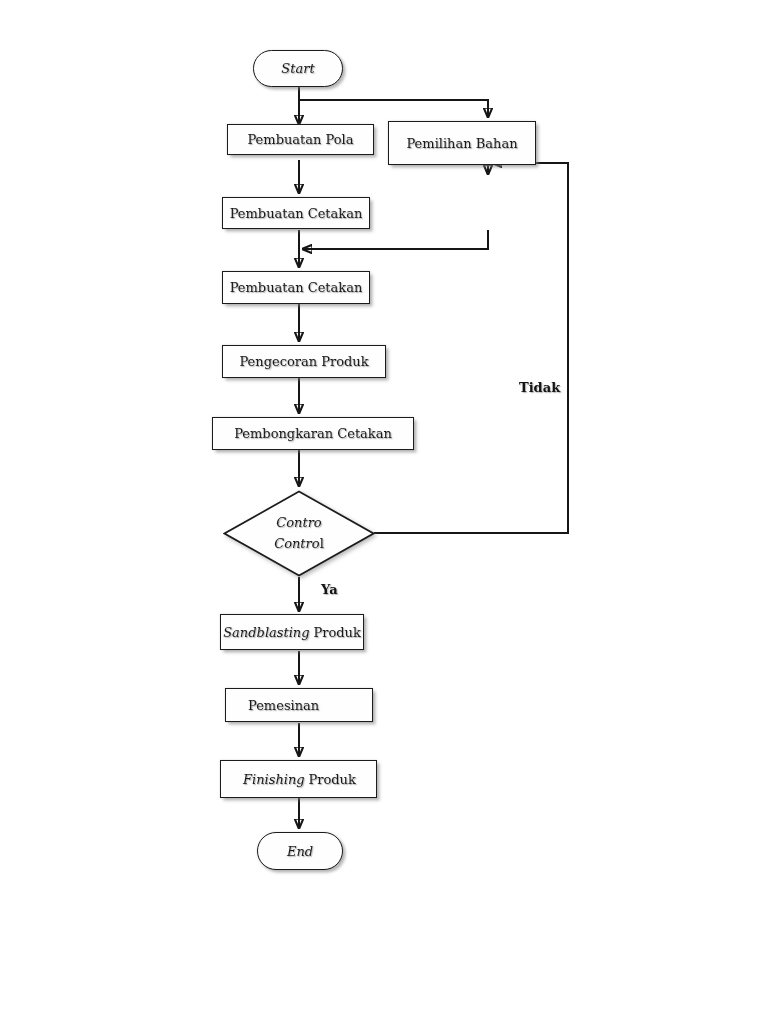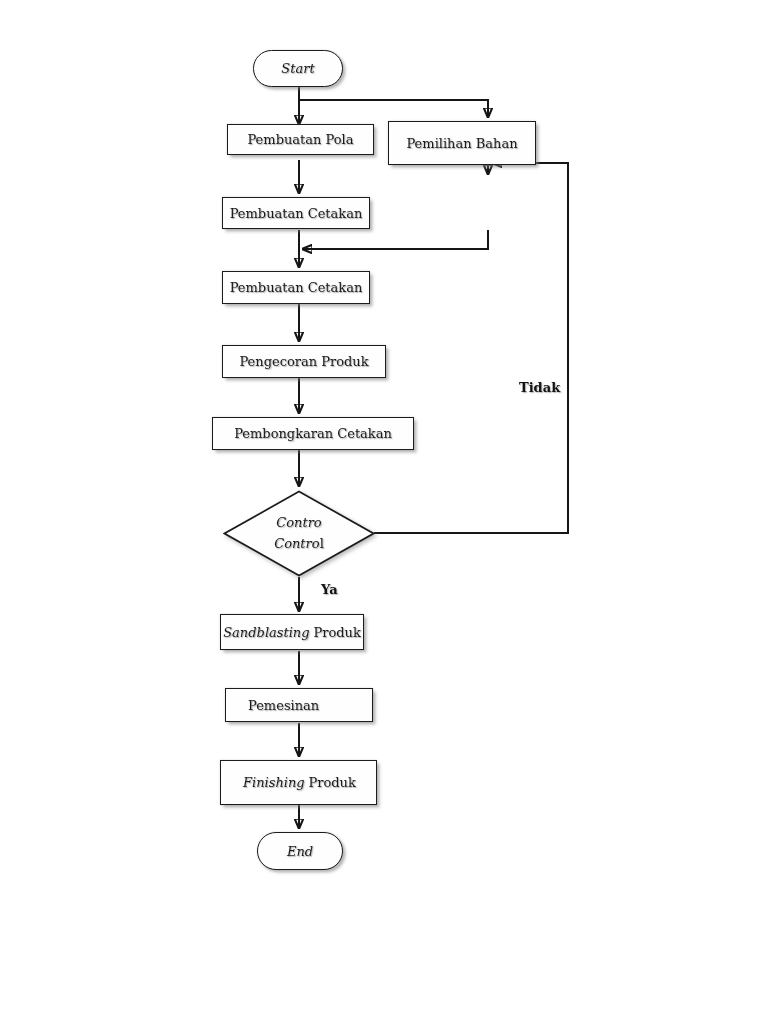--- a/index.html
+++ b/index.html
@@ -164,21 +164,21 @@
 
   <div class="node" style="left:220px; top:614px; width:144px; height:36px;">
     <span class="it">Sandblasting</span>
       <span class="sep">Produk</span>
   </div>
 
   <div class="node align-left" style="left:225px; top:688px; width:148px; height:34px;">
     <span>Pemesinan</span>
   </div>
 
-  <div class="node align-left" style="left:220px; top:760px; width:157px; height:45px;">
+  <div class="node align-left" style="left:220px; top:760px; width:157px; height:38px;">
     <span class="it">Finishing</span>
       <span class="sep">Produk</span>
   </div>
 
   <div class="node terminator" style="left:257px; top:832px; width:86px; height:38px;">
     <span>End</span>
   </div>
 
 </div>
 

